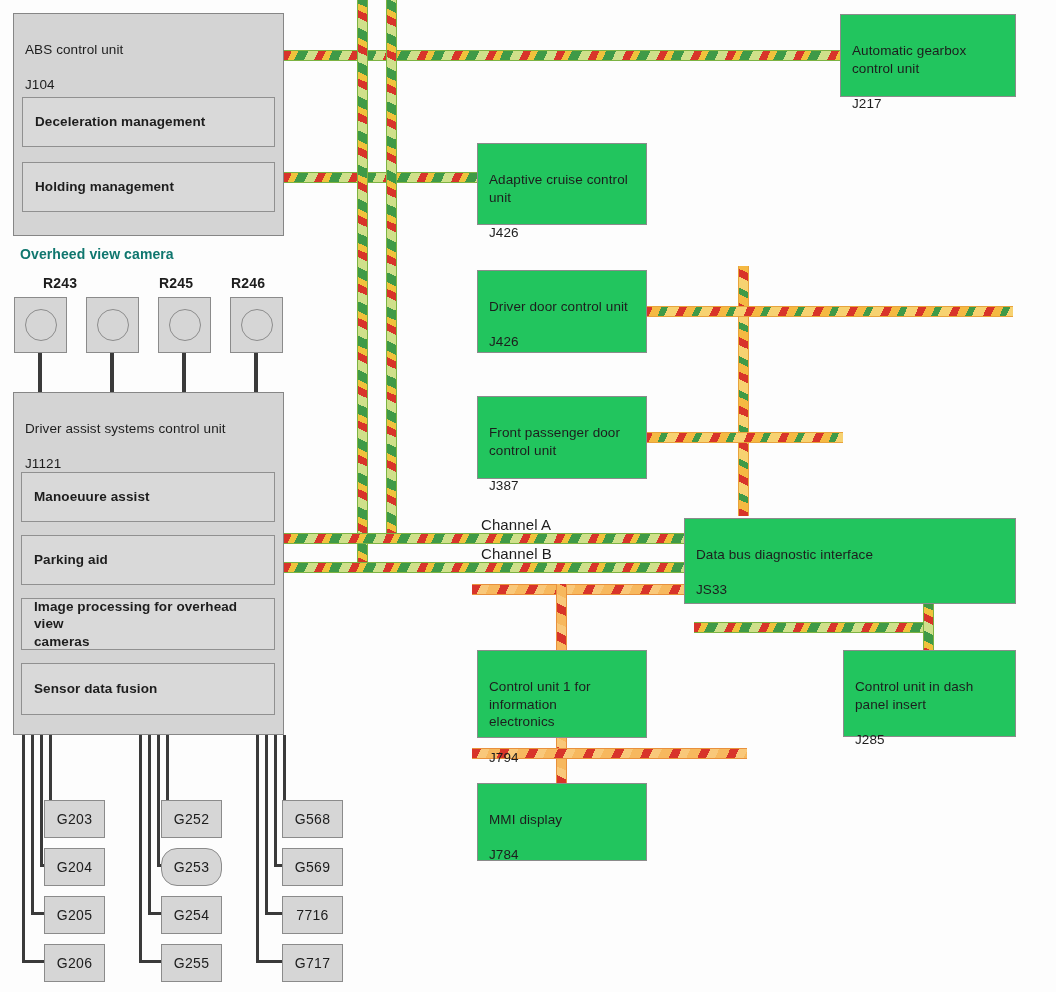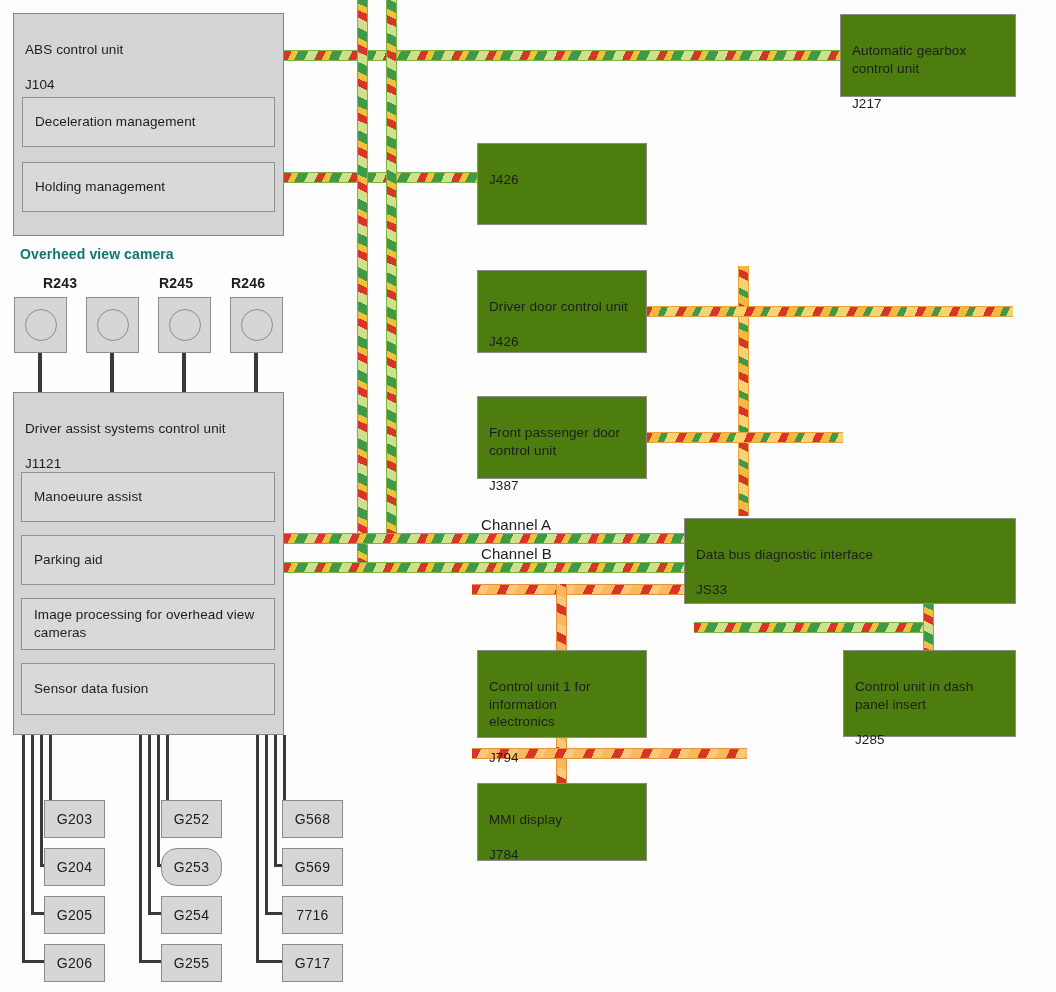--- a/index.html
+++ b/index.html
@@ -13,21 +13,21 @@
     width:1056px;
     height:992px;
     background:#fdfdfd;
     overflow:hidden;
   }
 
   
   .box{
     position:absolute;
     box-sizing:border-box;
-    background:#4d7c0f;
+    background:#22c55e;
     border:1px solid #8b8b8b;
     color:#1d1d1d;
     font-size:13.5px;
     line-height:1.32;
     padding:9px 11px;
     white-space:pre-line;
     letter-spacing:.1px;
   }
   .box.outer{
     background:#d4d4d4;
@@ -39,20 +39,21 @@
     background:#d9d9d9;
     border:1px solid #909090;
     color:#1d1d1d;
     font-size:13.5px;
     line-height:1.3;
     padding:4px 12px;
     display:flex;
     align-items:center;
     white-space:pre-line;
     letter-spacing:.1px;
+    font-weight:bold;
   }
   .cam{
     position:absolute;
     box-sizing:border-box;
     background:#d6d6d6;
     border:1px solid #8b8b8b;
     display:flex;
     align-items:center;
     justify-content:center;
   }
@@ -302,20 +303,22 @@
   <div class="sensor" style="left:282px;top:896px;width:61px;height:38px;">7716</div>
   <div class="sensor" style="left:282px;top:944px;width:61px;height:38px;">G717</div>
 
   <div class="box" style="left:840px;top:14px;width:176px;height:83px;">
     <div>Automatic gearbox
 control unit</div>
     <div>J217</div>
   </div>
 
   <div class="box" style="left:477px;top:143px;width:170px;height:82px;">
+    <div>Adaptive cruise control
+unit</div>
     <div>J426</div>
   </div>
 
   <div class="box" style="left:477px;top:270px;width:170px;height:83px;">
     <div>Driver door control unit</div>
     <div>J426</div>
   </div>
 
   <div class="box" style="left:477px;top:396px;width:170px;height:83px;">
     <div>Front passenger door

